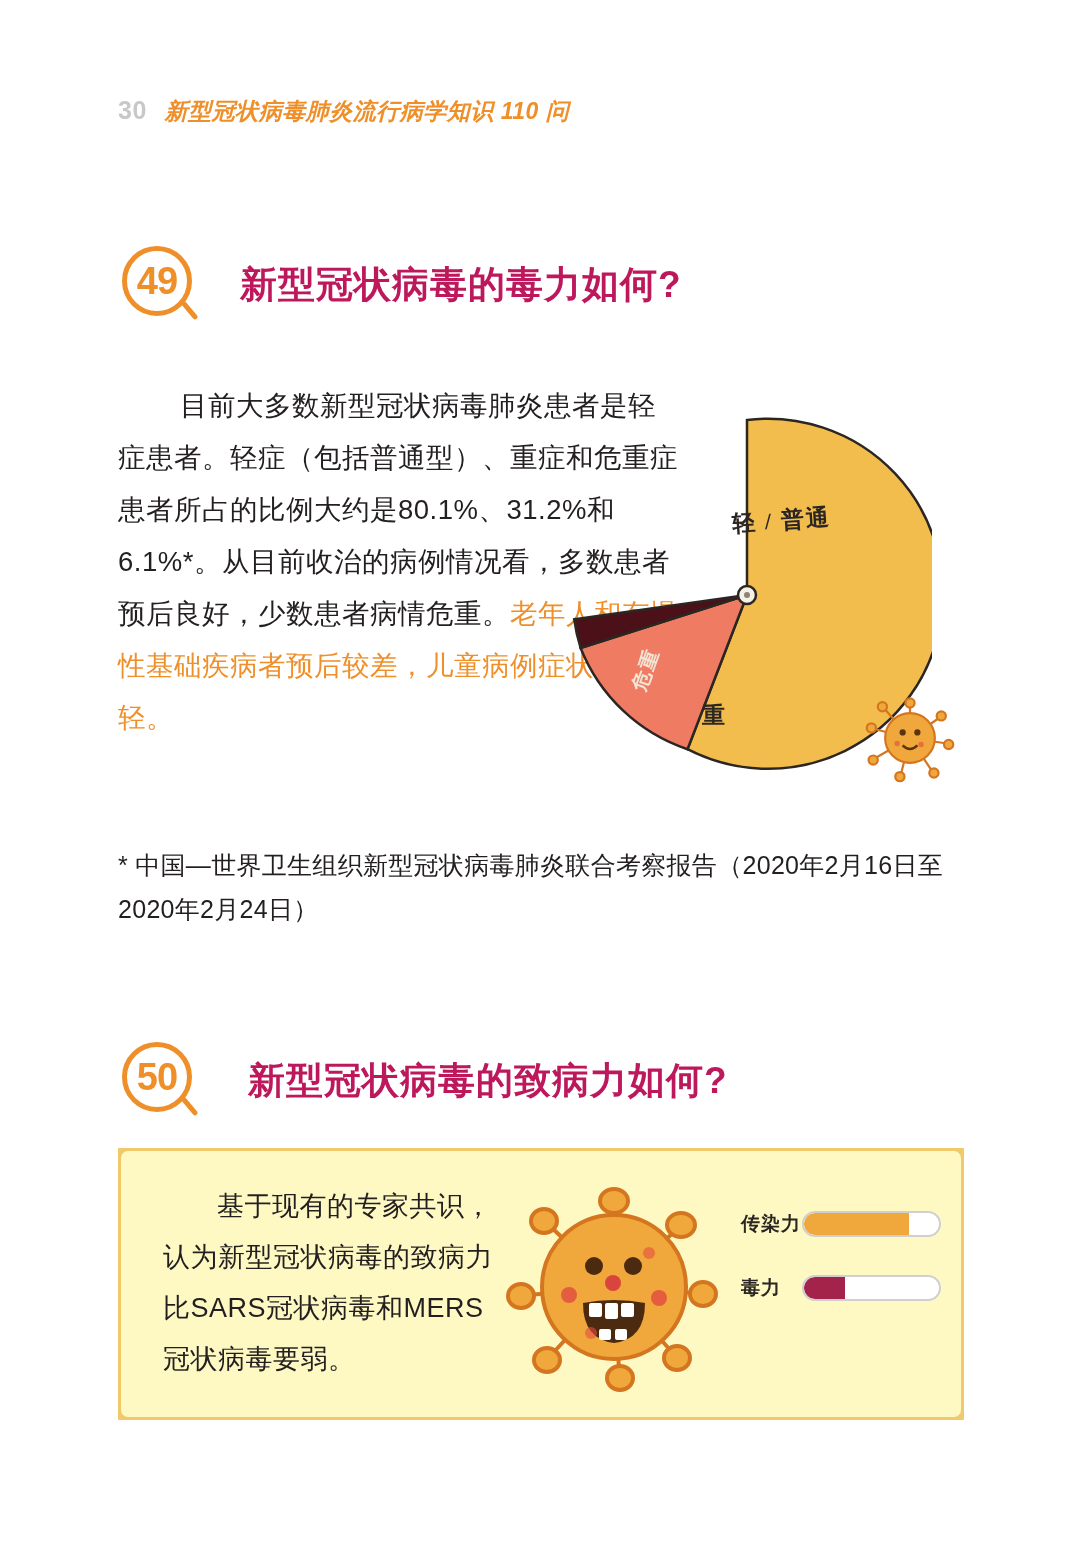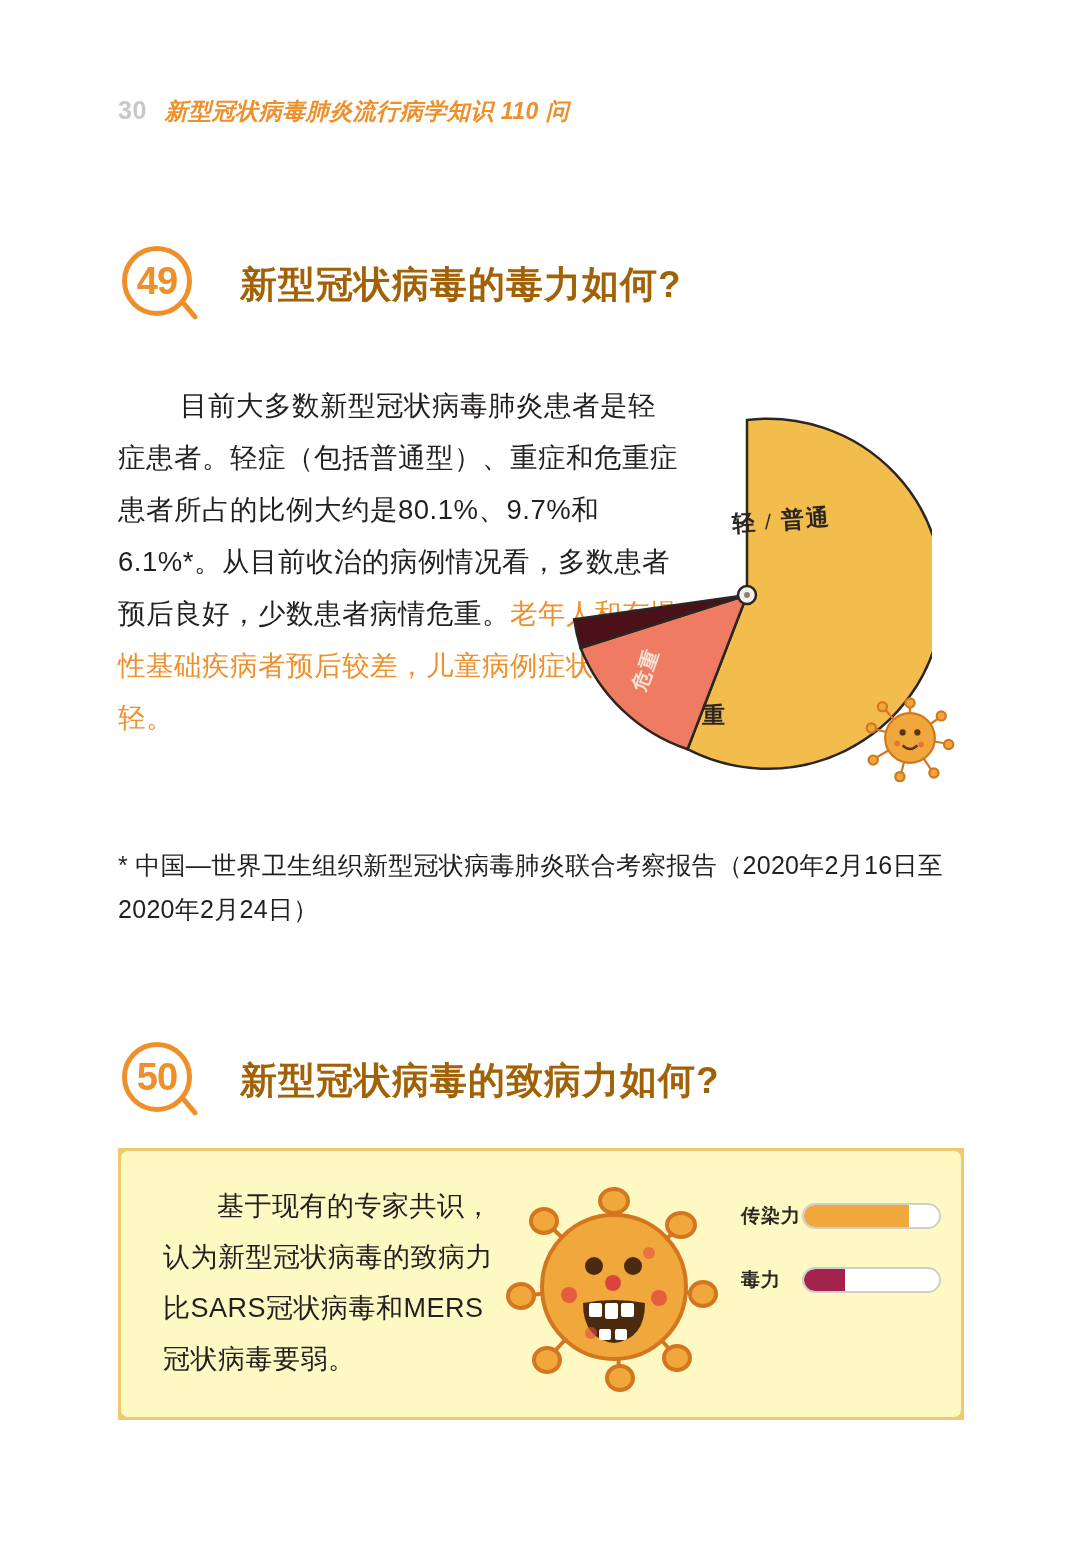--- a/index.html
+++ b/index.html
@@ -84,21 +84,21 @@
     text-align: center;
     font-size: 38px;
     font-weight: bold;
     color: #ef8f2a;
     letter-spacing: -1px;
   }
   .q-title {
     margin-left: 40px;
     font-size: 37px;
     font-weight: bold;
-    color: #a16207;
+    color: #be185d;
     letter-spacing: 1px;
     white-space: nowrap;
   }
 
   
   .body-col {
     position: absolute;
     font-size: 27.5px;
     line-height: 52px;
     letter-spacing: 0.5px;
@@ -196,21 +196,21 @@
 
   
   .bars {
     position: absolute;
     left: 620px;
     top: 52px;
     width: 200px;
   }
   .bar-row {
     display: flex;
-    align-items: flex-start;
+    align-items: flex-end;
     height: 34px;
     margin-bottom: 30px;
   }
   .bar-label {
     width: 62px;
     font-size: 19px;
     font-weight: bold;
     color: #2b2622;
     font-family: "Liberation Serif", serif;
     letter-spacing: 1px;
@@ -245,21 +245,21 @@
 <div class="q-heading" style="left:122px; top:246px;">
   <div class="q-badge">
     <div class="ring"></div>
     <div class="handle"></div>
     <div class="num">49</div>
   </div>
   <div class="q-title">新型冠状病毒的毒力如何?</div>
 </div>
 
 <div class="body-col" style="left:118px; top:380px; width:560px;">
-  <span style="display:inline-block; width:62px;"></span><span>目前大多数新型冠状病毒肺炎患者是轻症患者。轻症（包括普通型）、重症和危重症患者所占的比例大约是80.1%、9.7%和6.1%*。从目前收治的病例情况看，多数患者预后良好，少数患者病情危重。</span><span class="hl">老年人和有慢性基础疾病者预后较差，儿童病例症状相对较轻。</span>
+  <span style="display:inline-block; width:62px;"></span><span>目前大多数新型冠状病毒肺炎患者是轻症患者。轻症（包括普通型）、重症和危重症患者所占的比例大约是80.1%、31.2%和6.1%*。从目前收治的病例情况看，多数患者预后良好，少数患者病情危重。</span><span class="hl">老年人和有慢性基础疾病者预后较差，儿童病例症状相对较轻。</span>
 </div>
 
 <div class="pie-wrap">
   <svg class="pie" viewBox="0 0 370 370">
 
     <path d="M185 185 L185 10 A175 175 0 1 1 125.5 339.2 Z" fill="#f3bd4e" stroke="#2b2622" stroke-width="2.5"></path>
 
     <path d="M185 185 L125.5 339.2 A175 175 0 0 1 18.6 238.0 Z" fill="#ef7b63" stroke="#2b2622" stroke-width="2.5"></path>
 
     <path d="M185 185 L18.6 238.0 A175 175 0 0 1 12.2 209.4 Z" fill="#4b1018" stroke="#2b2622" stroke-width="2.5"></path>
@@ -293,21 +293,21 @@
     <circle cx="42" cy="44" r="3.4" fill="#5c3210"></circle>
     <circle cx="58" cy="44" r="3.4" fill="#5c3210"></circle>
     <path d="M42 58 Q50 66 58 58" fill="none" stroke="#5c3210" stroke-width="2.6"></path>
     <circle cx="36" cy="56" r="3" fill="#e2633f" opacity="0.8"></circle>
     <circle cx="62" cy="57" r="3" fill="#e2633f" opacity="0.8"></circle>
   </svg>
 </div>
 
 <div class="footnote">* 中国—世界卫生组织新型冠状病毒肺炎联合考察报告（2020年2月16日至2020年2月24日）</div>
 
-<div class="q-heading" style="left:122px; top:1042px;">
+<div class="q-heading" style="left:122px; top:1042px;gap:8px;">
   <div class="q-badge">
     <div class="ring"></div>
     <div class="handle"></div>
     <div class="num">50</div>
   </div>
   <div class="q-title">新型冠状病毒的致病力如何?</div>
 </div>
 
 <div class="card">
   <div class="corner c-tl"></div>

